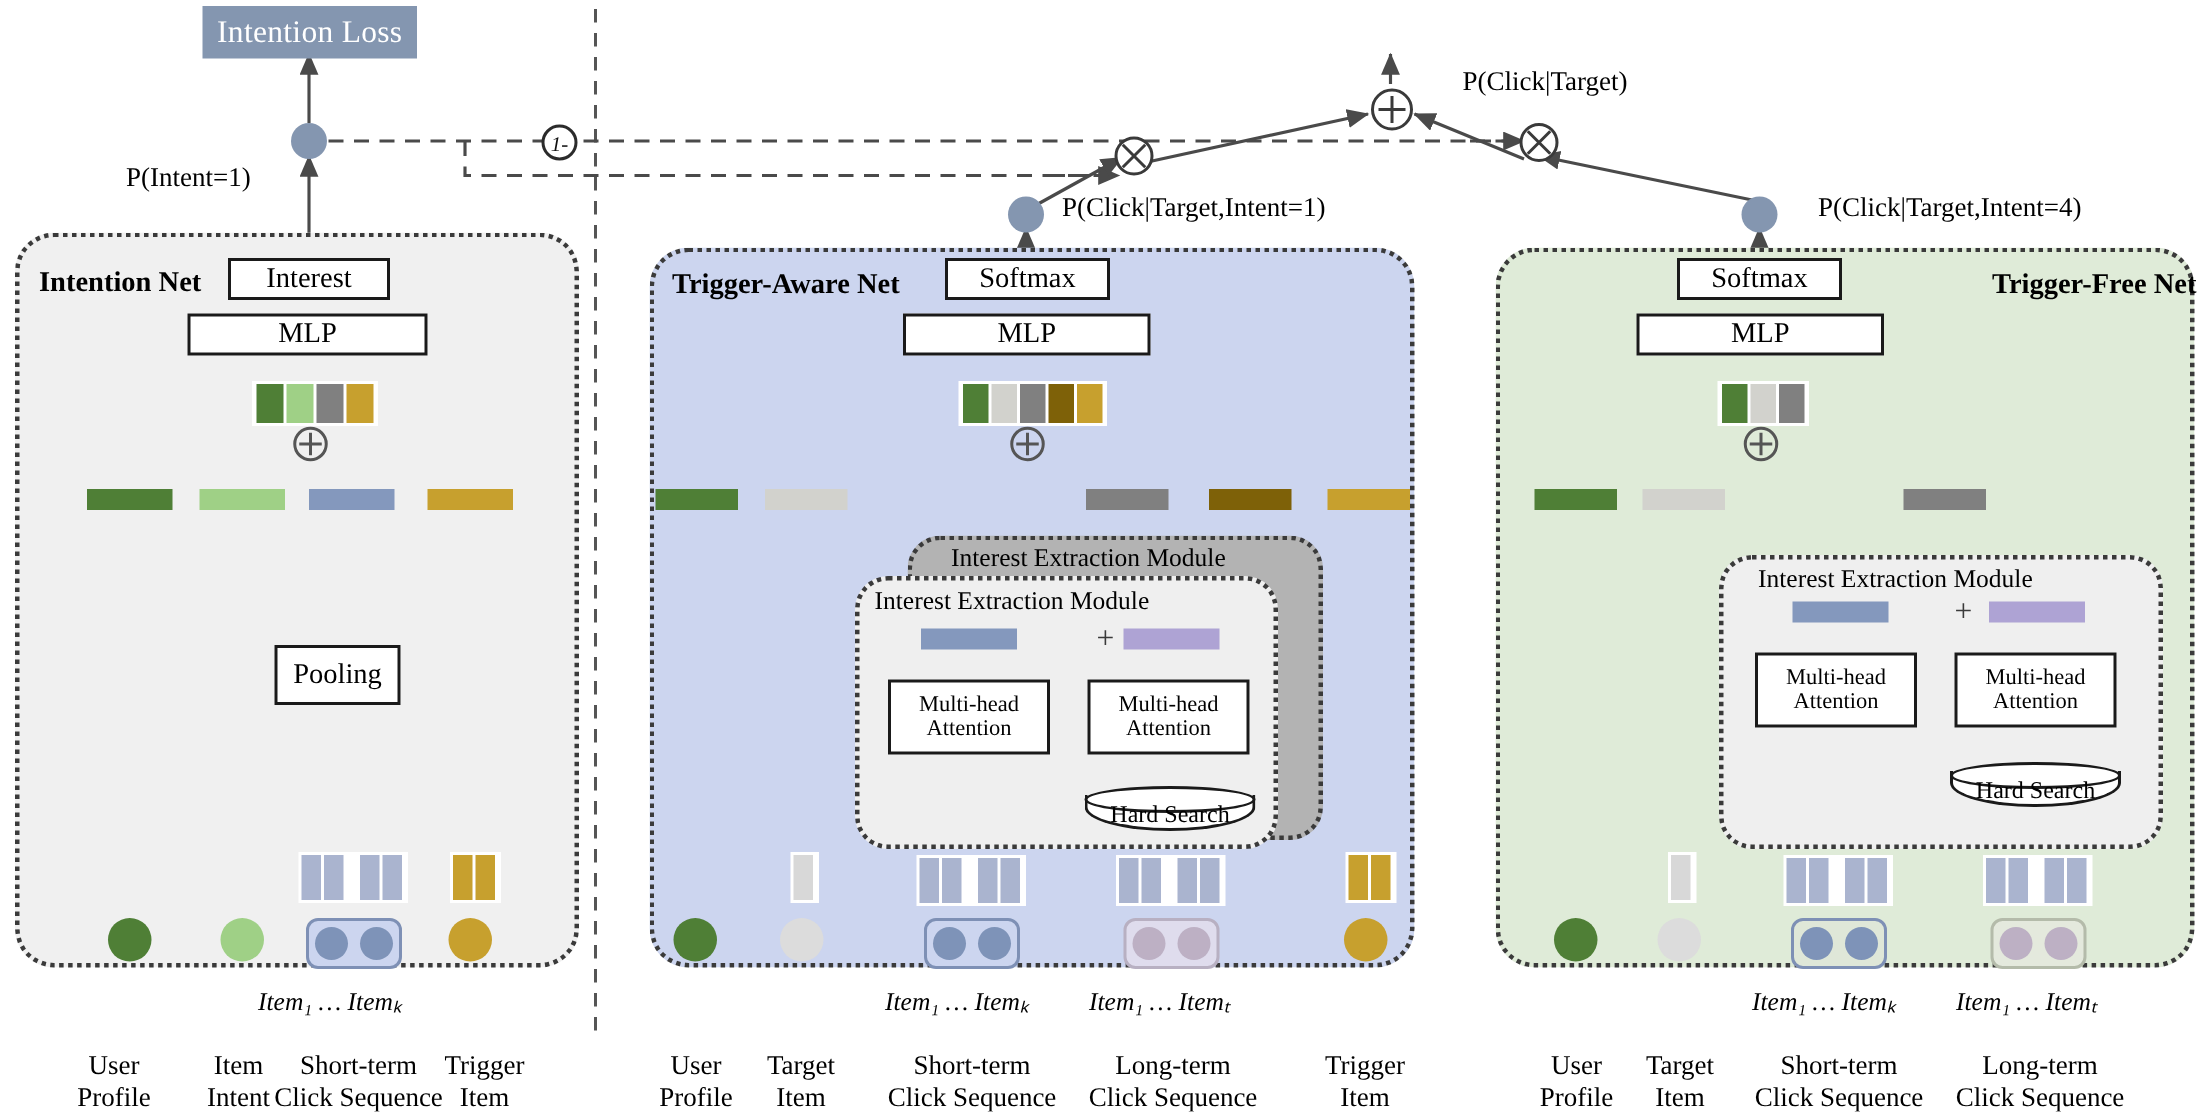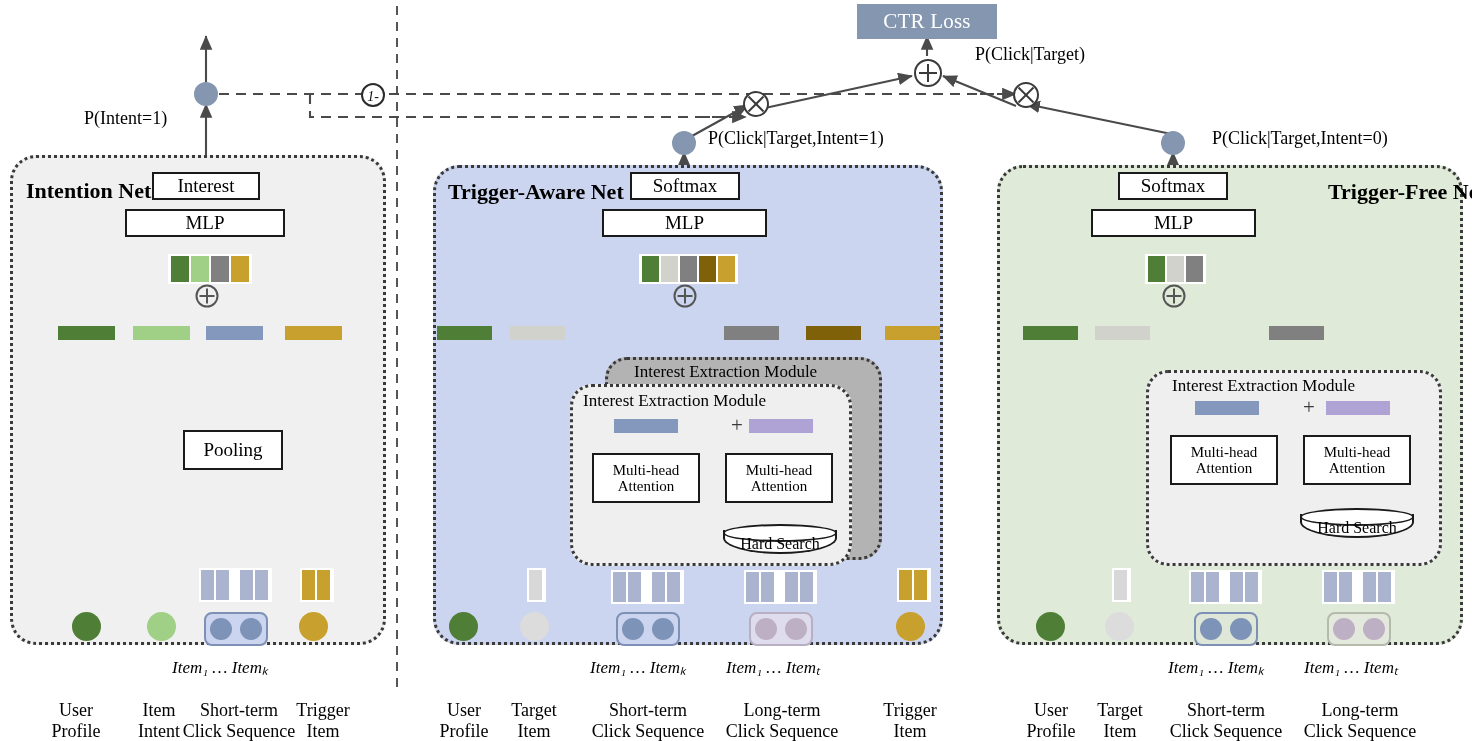--- a/index.html
+++ b/index.html
@@ -11,21 +11,21 @@
 
   
   .lossbox{background:#8496b0;color:#ffffff;display:flex;align-items:center;justify-content:center;
            font-size:21px;letter-spacing:.2px;}
 
   
   .panel{border:3px dotted #3a3a3a;border-radius:26px;box-sizing:border-box;}
   .panel-intention{background:#f0f0f0;}
   .panel-aware{background:#ccd5ef;}
   .panel-free{background:#dfebd8;}
-  .panel-title{position:absolute;font-weight:bold;font-size:22px;color:#000;white-space:nowrap;}
+  .panel-title{position:absolute;font-weight:bold;font-size:19px;color:#000;white-space:nowrap;}
 
   
   .opbox{background:#ffffff;border:2px solid #1a1a1a;box-sizing:border-box;
          display:flex;align-items:center;justify-content:center;text-align:center;
          font-size:19px;color:#000;line-height:1.08;}
   .opbox.small{font-size:15px;}
 
   
   .iem{border:3px dotted #3a3a3a;border-radius:22px;box-sizing:border-box;}
   .iem-outer{background:#b3b3b3;}
@@ -182,21 +182,21 @@
       <line x1="1322" y1="408" x2="1300" y2="408" marker-end="url(#ah)"></line>
 
       <line x1="1224" y1="572" x2="1224" y2="494" marker-end="url(#ah)"></line>
       <line x1="1357" y1="572" x2="1357" y2="540" marker-end="url(#ah)"></line>
       <line x1="1357" y1="518" x2="1357" y2="494" marker-end="url(#ah)"></line>
       <line x1="1224" y1="614" x2="1224" y2="588" marker-end="url(#ah)"></line>
       <line x1="1357" y1="614" x2="1357" y2="588" marker-end="url(#ah)"></line>
     </g>
   </svg>
 
-  <div class="abs lossbox" style="left:857px;top:4px;width:140px;height:35px;">CTR Loss</div>
+  <div class="abs lossbox" style="left:135px;top:4px;width:143px;height:35px;">Intention Loss</div>
 
   <div class="abs" style="left:194px;top:82px;width:24px;height:24px;background:#8496b0;border-radius:50%;"></div>
 
   <svg class="abs" style="left:360px;top:82px;" width="26" height="26">
     <circle cx="13" cy="13" r="11" fill="#fff" stroke="#2b2b2b" stroke-width="2"></circle>
     <text x="13" y="18.5" text-anchor="middle" font-family="Liberation Serif, serif" font-size="14" font-style="italic" fill="#111">1-</text>
   </svg>
 
   <svg class="abs" style="left:912px;top:57px;" width="32" height="32">
     <circle cx="16" cy="16" r="13" fill="#fff" stroke="#3a3a3a" stroke-width="2"></circle>
@@ -215,21 +215,21 @@
     <line x1="7.5" y1="7.5" x2="22.5" y2="22.5" stroke="#3a3a3a" stroke-width="2"></line>
     <line x1="22.5" y1="7.5" x2="7.5" y2="22.5" stroke="#3a3a3a" stroke-width="2"></line>
   </svg>
 
   <div class="abs pnode" style="left:672px;top:131px;width:24px;height:24px;"></div>
   <div class="abs pnode" style="left:1161px;top:131px;width:24px;height:24px;"></div>
 
   <div class="txt" style="left:84px;top:108px;">P(Intent=1)</div>
   <div class="txt" style="left:975px;top:44px;">P(Click|Target)</div>
   <div class="txt" style="left:708px;top:128px;">P(Click|Target,Intent=1)</div>
-  <div class="txt" style="left:1212px;top:128px;">P(Click|Target,Intent=0)</div>
+  <div class="txt" style="left:1212px;top:128px;">P(Click|Target,Intent=4)</div>
 
   <div class="abs panel panel-intention" style="left:10px;top:155px;width:376px;height:490px;"></div>
   <div class="panel-title" style="left:26px;top:178px;">Intention Net</div>
 
   <div class="abs opbox" style="left:152px;top:172px;width:108px;height:28px;">Interest</div>
   <div class="abs opbox" style="left:125px;top:209px;width:160px;height:28px;">MLP</div>
 
   <div class="abs concat" style="left:168px;top:254px;height:26px;">
     <i style="width:18px;background:#4f7f36;"></i>
     <i style="width:18px;background:#9fd086;"></i>
@@ -241,21 +241,21 @@
     <circle cx="13" cy="13" r="10.5" fill="none" stroke="#555" stroke-width="2"></circle>
     <line x1="13" y1="5.5" x2="13" y2="20.5" stroke="#555" stroke-width="2"></line>
     <line x1="5.5" y1="13" x2="20.5" y2="13" stroke="#555" stroke-width="2"></line>
   </svg>
 
   <div class="abs bar" style="left:58px;top:326px;width:57px;height:14px;background:#4f7f36;"></div>
   <div class="abs bar" style="left:133px;top:326px;width:57px;height:14px;background:#9fd086;"></div>
   <div class="abs bar" style="left:206px;top:326px;width:57px;height:14px;background:#8498bd;"></div>
   <div class="abs bar" style="left:285px;top:326px;width:57px;height:14px;background:#c7a02e;"></div>
 
-  <div class="abs opbox" style="left:183px;top:430px;width:100px;height:40px;">Pooling</div>
+  <div class="abs opbox" style="left:183px;top:430px;width:84px;height:40px;">Pooling</div>
 
   <div class="abs tokens" style="left:199px;top:568px;height:30px;">
     <i style="width:13px;height:30px;"></i>
       <i style="width:13px;height:30px;"></i>
     <i class="gap" style="width:7px;height:30px;"></i>
     <i style="width:13px;height:30px;"></i>
       <i style="width:13px;height:30px;"></i>
   </div>
   <div class="abs itembox" style="left:204px;top:612px;width:64px;height:34px;border:2px solid #7e90b5;background:#ccd5ef;">
     <u style="width:22px;height:22px;background:#7e93b8;"></u>

